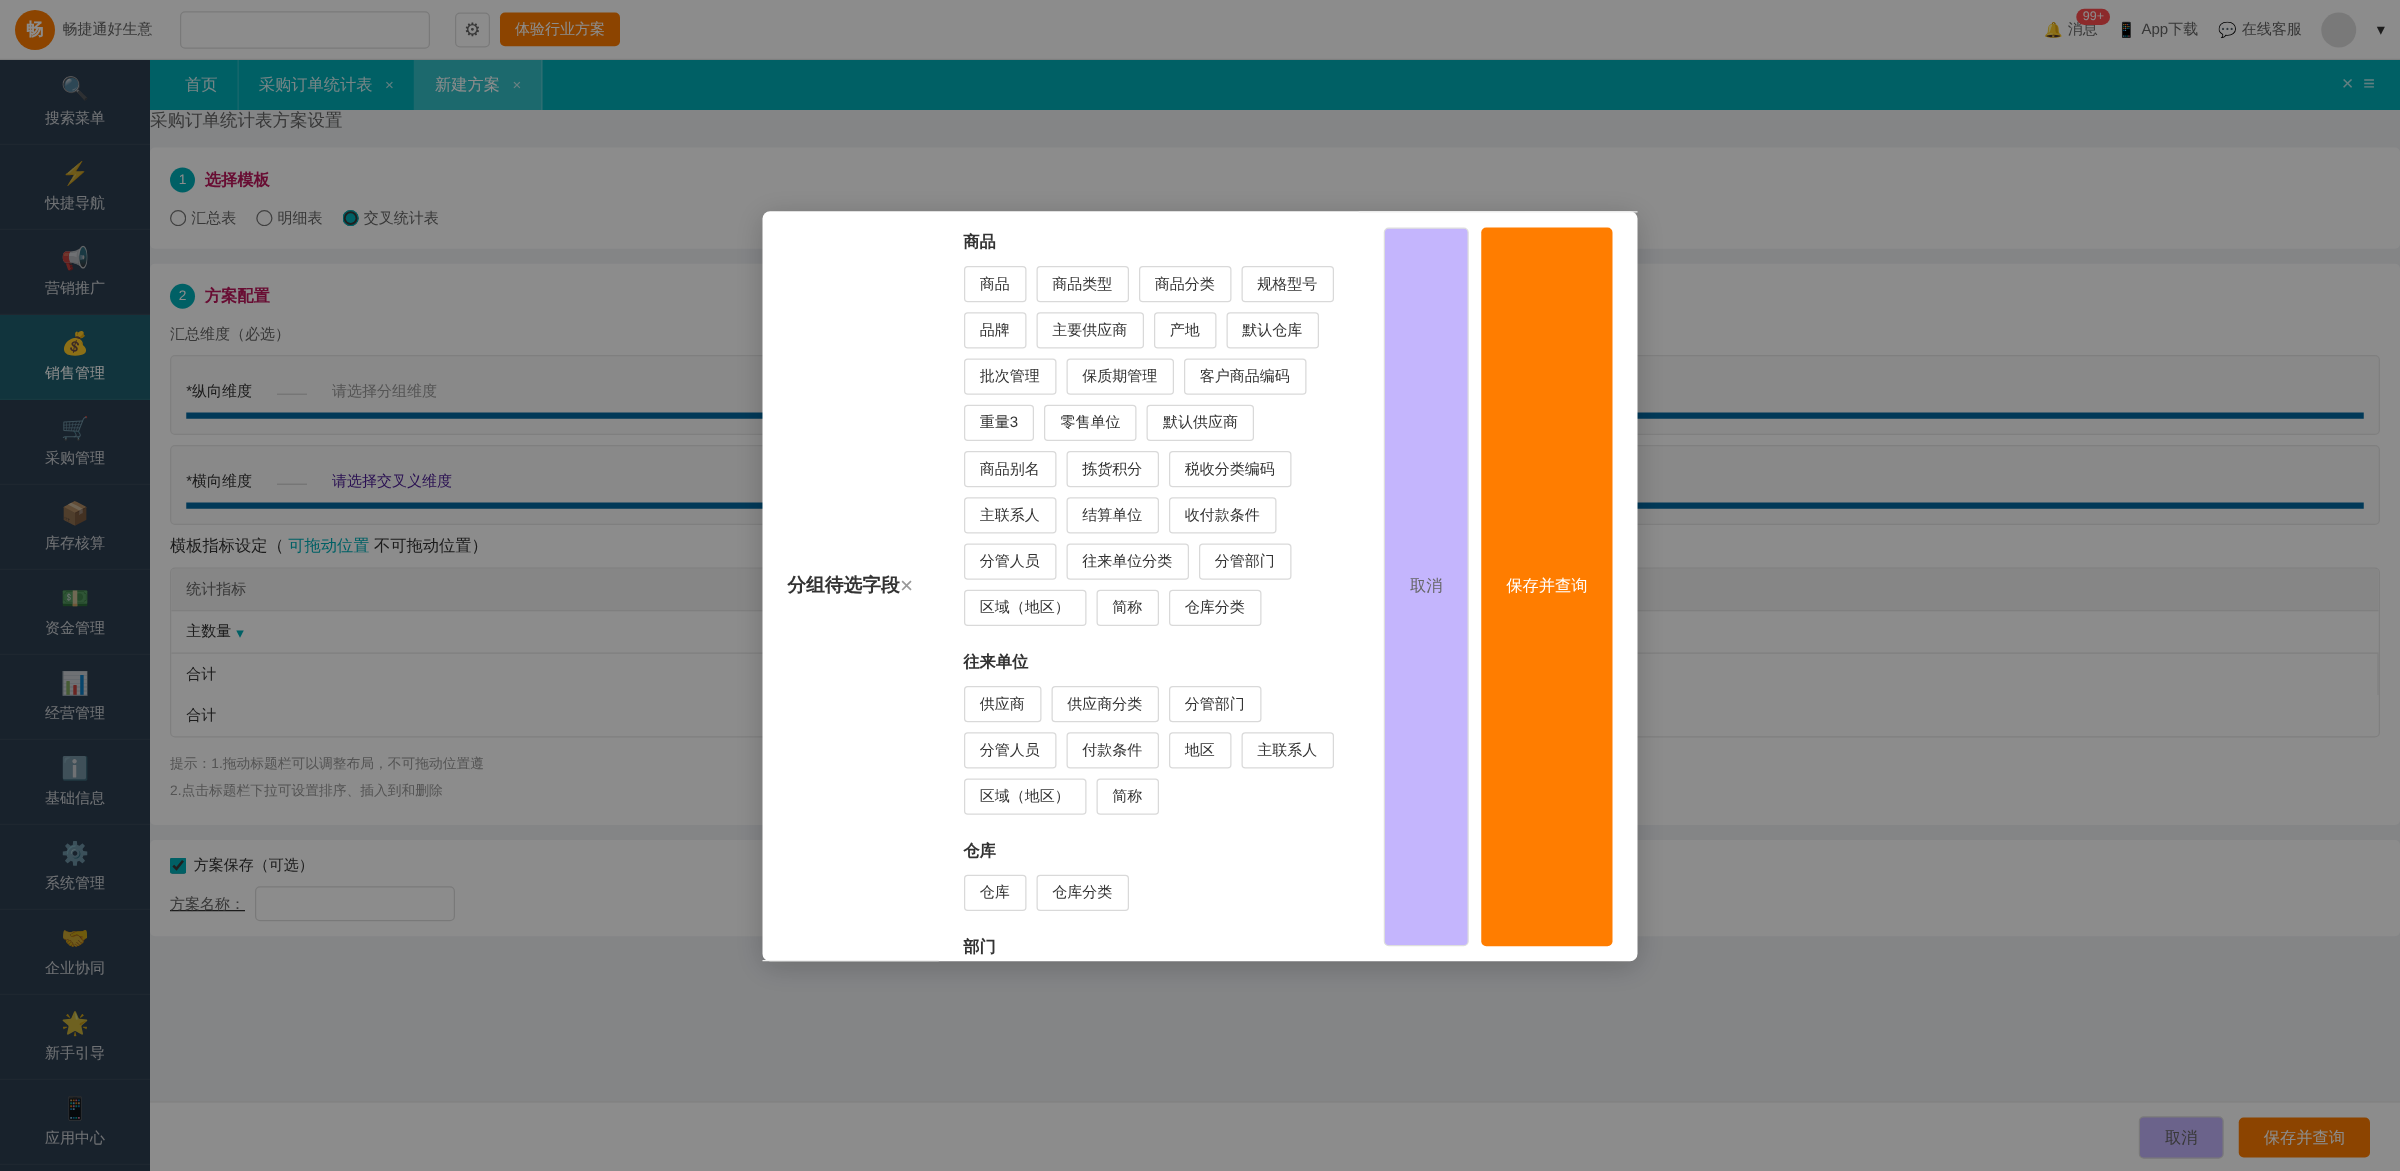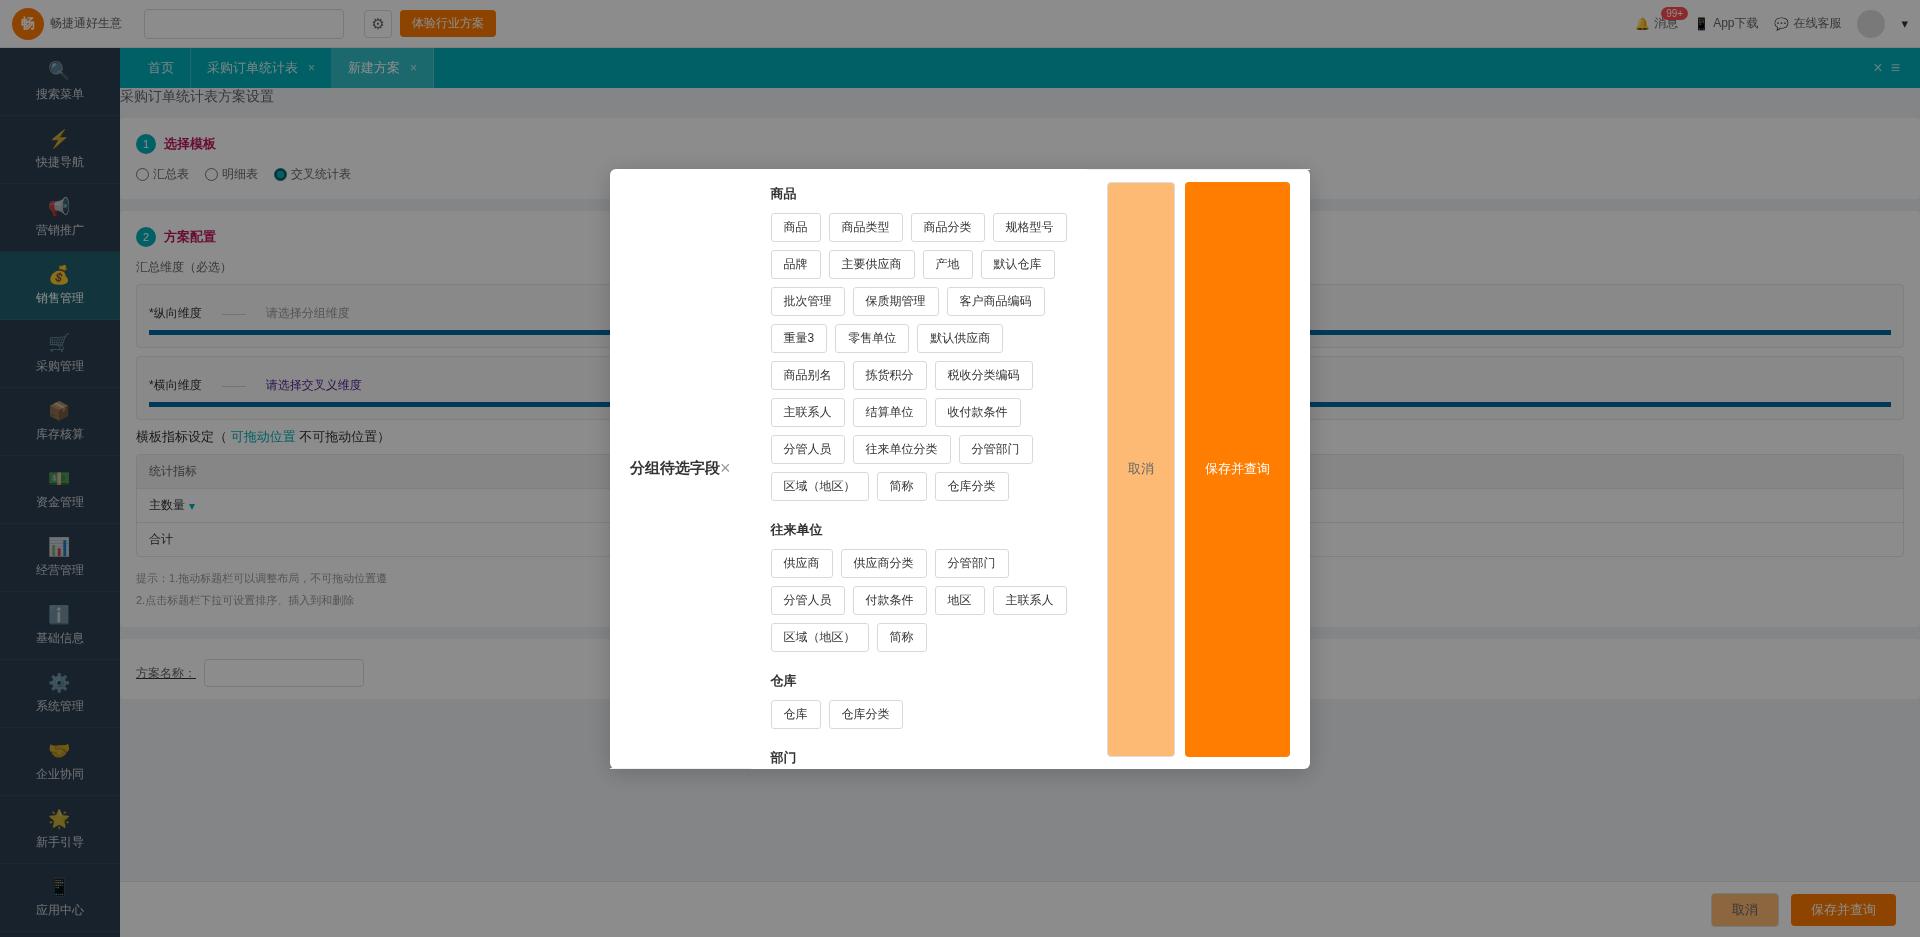--- a/index.html
+++ b/index.html
@@ -242,21 +242,21 @@
       background: #fff;
       border-top: 1px solid #e8e8e8;
       display: flex;
       align-items: center;
       justify-content: flex-end;
       padding: 0 24px;
       gap: 12px;
       z-index: 97;
     }
     .btn-cancel {
-      background: #fdba74;
+      background: #c4b5fd;
       border: 1px solid #ddd;
       border-radius: 4px;
       padding: 7px 20px;
       font-size: 13px;
       cursor: pointer;
       color: #666;
     }
     .btn-save {
       background: #ff7d00;
       border: none;
@@ -524,32 +524,36 @@
 
     <div style="border:1px solid #e8e8e8;border-radius:4px;overflow:hidden;">
       <div style="background:#f5f5f5;border-bottom:1px solid #e8e8e8;padding:8px 12px;font-size:12px;color:#666;">统计指标</div>
       <div style="display:flex;border-bottom:1px solid #e8e8e8;">
         <div style="flex:1;padding:8px 12px;font-size:12px;display:flex;align-items:center;gap:4px;border-right:1px solid #e8e8e8;">
           <span>主数量</span>
           <span style="color:#00b0b9;cursor:pointer;">▾</span>
         </div>
         <div style="flex:1;padding:8px 12px;font-size:12px;">金额</div>
       </div>
-      <div style="display:flex;">
+      <div style="display:flex;flex-direction:column;">
         <div style="flex:1;padding:8px 12px;font-size:12px;border-right:1px solid #e8e8e8;">合计</div>
         <div style="flex:1;padding:8px 12px;font-size:12px;">合计</div>
       </div>
     </div>
     <div style="font-size:11px;color:#999;margin-top:10px;line-height:2;">
       <div>提示：1.拖动标题栏可以调整布局，不可拖动位置遵</div>
       <div>2.点击标题栏下拉可设置排序、插入到和删除</div>
     </div>
   </div>
 
   <div style="background:#fff;border-radius:4px;padding:12px 16px;margin-bottom:60px;">
+    <label style="display:flex;align-items:center;gap:6px;font-size:12px;color:#333;cursor:pointer;">
+      <input type="checkbox" checked="" style="accent-color: rgb(0, 176, 185);">
+      <span>方案保存（可选）</span>
+    </label>
     <div style="margin-top:8px;display:flex;align-items:center;gap:8px;text-decoration:underline;">
       <label style="font-size:12px;color:#666;">方案名称：</label>
       <input type="text" style="width: 160px; height: 28px; border: 1px solid rgb(221, 221, 221); border-radius: 4px; padding: 0px 8px; font-size: 12px;">
     </div>
   </div>
 </div>
 
 <div class="bottom-bar">
   <button class="btn-cancel">取消</button>
   <button class="btn-save">保存并查询</button>

